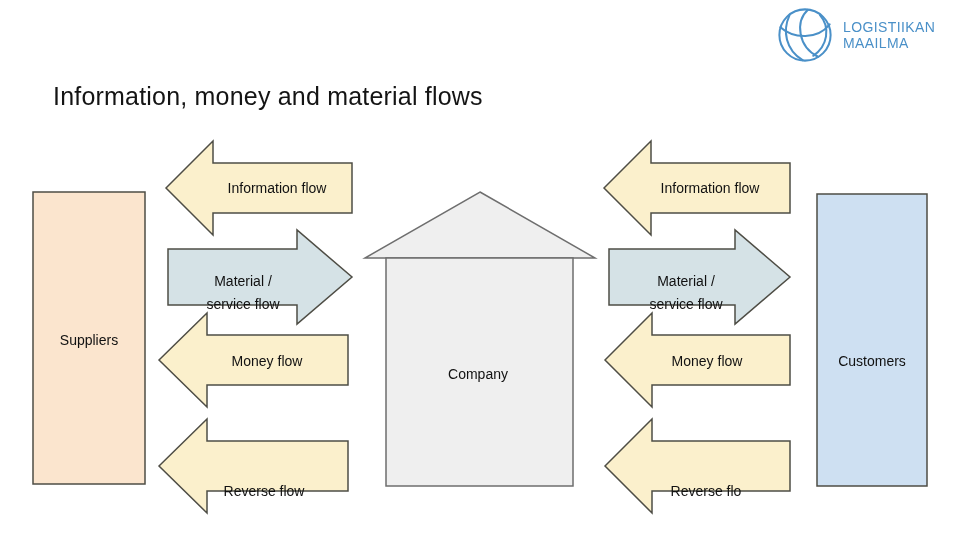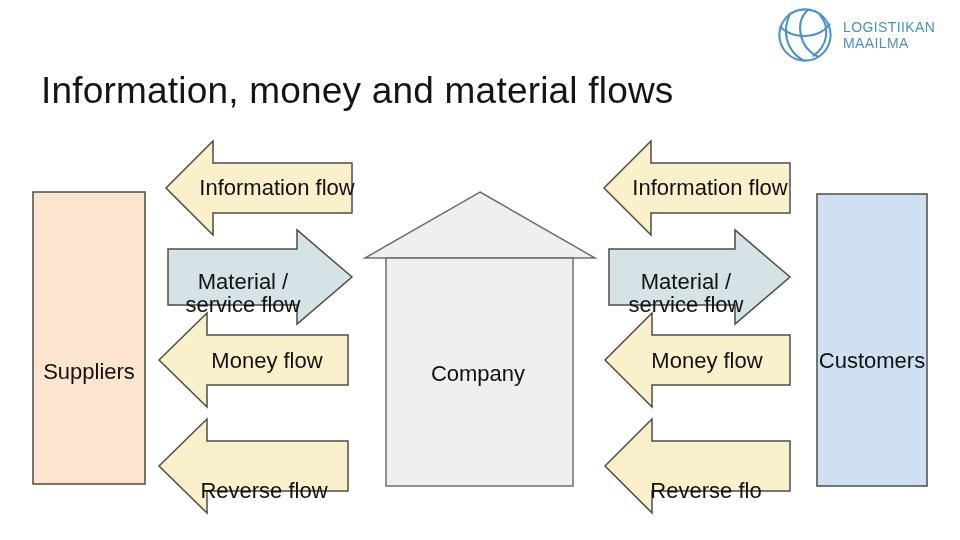--- a/index.html
+++ b/index.html
@@ -1,33 +1,33 @@
 <!DOCTYPE html>
 <html><head>
 <meta charset="utf-8">
 <style>
   html,body { margin:0; padding:0; background:#fff; }
   .slide {
     position:relative; width:960px; height:540px; background:#ffffff;
     font-family:"Liberation Sans", sans-serif; overflow:hidden;
   }
   .title {
-    position:absolute; left:41px; top:70px; margin:0;
-    font-size:37px; font-weight:400; color:#141414; letter-spacing:0.2px;
+    position:absolute; left:41px; top:70px; margin:12px;
+    font-size:25px; font-weight:400; color:#141414; letter-spacing:0.2px;
     white-space:nowrap;
   }
   .logo { position:absolute; left:776px; top:6px; display:flex; align-items:center; gap:9px; }
   .logo svg { display:block; }
   .logo-text { color:#4a90c8; font-size:14px; line-height:16px; letter-spacing:0.4px; font-weight:400; }
   .diagram { position:absolute; left:0; top:0; }
   .diagram polygon, .diagram rect { stroke:#4e4d45; stroke-width:1.5; }
   .diagram .house { stroke:#6e6e6e; }
   .lbl {
     position:absolute; transform:translate(-50%,-50%);
-    font-size:22px; color:#111; white-space:nowrap; text-align:center;
+    font-size:14px; color:#111; white-space:nowrap; text-align:center;
   }
   .lbl.bold { font-weight:400; }
   .lbl2 { line-height:23px;margin-top:16px; }
 </style>
 </head>
 <body>
 
 <div class="slide">
 
   <div class="logo">
@@ -60,21 +60,21 @@
     <polygon points="168,249 297,249 297,230 352,277 297,324 297,305 168,305" fill="#d5e2e6"></polygon>
     <polygon points="159,360 207,313 207,335 348,335 348,385 207,385 207,407" fill="#fbf0cc"></polygon>
     <polygon points="159,466 207,419 207,441 348,441 348,491 207,491 207,513" fill="#fbf0cc"></polygon>
 
     <polygon points="604,188 651,141 651,163 790,163 790,213 651,213 651,235" fill="#fbf0cc"></polygon>
     <polygon points="609,249 735,249 735,230 790,277 735,324 735,305 609,305" fill="#d5e2e6"></polygon>
     <polygon points="605,360 652,313 652,335 790,335 790,385 652,385 652,407" fill="#fbf0cc"></polygon>
     <polygon points="605,466 652,419 652,441 790,441 790,491 652,491 652,513" fill="#fbf0cc"></polygon>
   </svg>
 
-  <div class="lbl" style="left:89px; top:340px;margin-top:32px;">Suppliers</div>
+  <div class="lbl" style="left:89px; top:340px;">Suppliers</div>
   <div class="lbl bold" style="left:478px; top:374px;">Company</div>
   <div class="lbl" style="left:872px; top:361px;">Customers</div>
 
   <div class="lbl" style="left:277px; top:188px;">Information flow</div>
   <div class="lbl lbl2" style="left:243px; top:277px;">
     <div>Material /</div>
     <div>service flow</div>
   </div>
   <div class="lbl" style="left:267px; top:361px;">Money flow</div>
   <div class="lbl" style="left:264px; top:467px;margin-top:24px;">Reverse flow</div>

